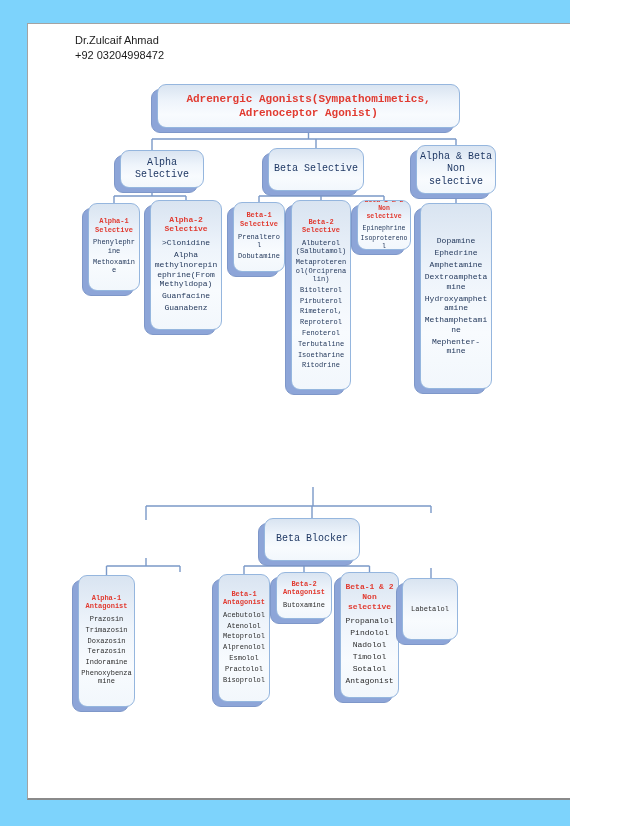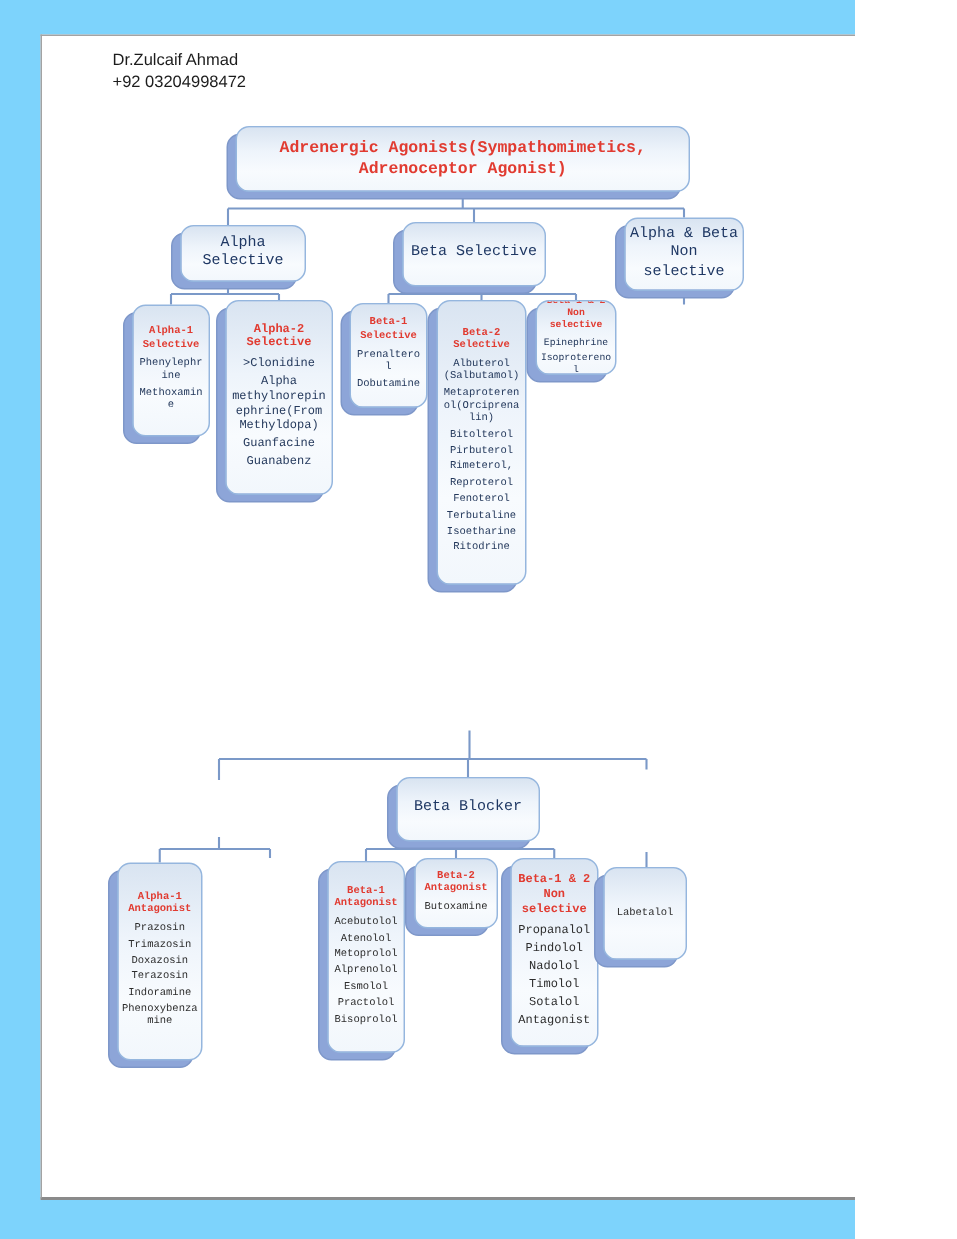--- a/index.html
+++ b/index.html
@@ -153,20 +153,35 @@
   <div class="node leaf fs65 top-drugs" style="left:357px;top:200px;width:54px;height:50px">
     <div class="back"></div>
     <div class="front">
       <div class="leaf-header">Beta-1 &amp; 2 Non selective</div>
       <div class="drug-list">
           <div class="drug">Epinephrine</div>
           <div class="drug">Isoproterenol</div>
         </div>
     </div>
   </div>
+  <div class="node leaf fs8 top-drugs" style="left:420px;top:203px;width:72px;height:186px">
+    <div class="back"></div>
+    <div class="front">
+
+      <div class="drug-list">
+          <div class="drug">Dopamine</div>
+          <div class="drug">Ephedrine</div>
+          <div class="drug">Amphetamine</div>
+          <div class="drug">Dextroamphetamine</div>
+          <div class="drug">Hydroxyamphetamine</div>
+          <div class="drug">Methamphetamine</div>
+          <div class="drug">Mephenter-mine</div>
+        </div>
+    </div>
+  </div>
 
 
   <div class="node" style="left:264px;top:518px;width:96px;height:43px">
     <div class="back"></div>
     <div class="front">
       <div class="l2label">Beta Blocker</div>
     </div>
   </div>
 
   <div class="node leaf bottom-drugs" style="left:78px;top:575px;width:57px;height:132px">

